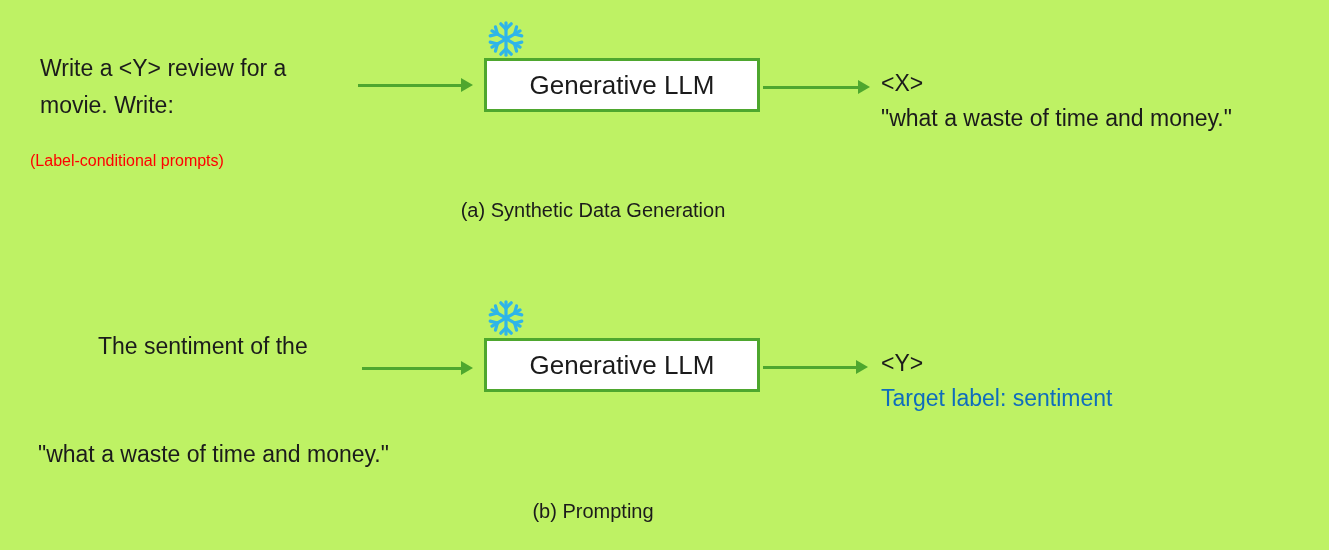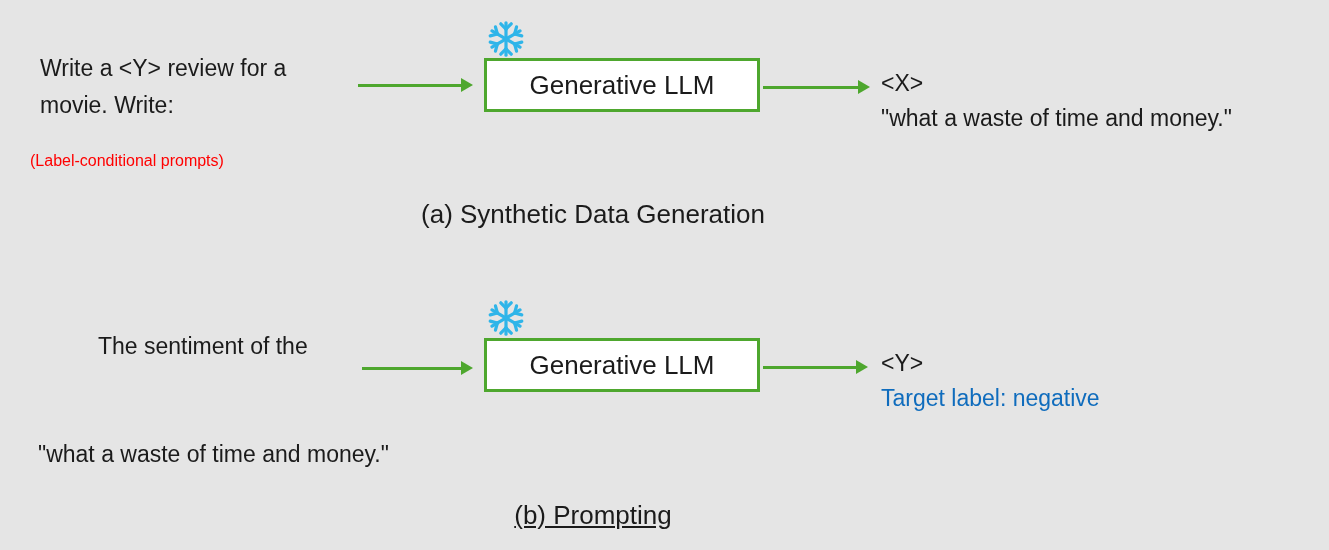--- a/index.html
+++ b/index.html
@@ -1,36 +1,36 @@
 <!DOCTYPE html>
 <html><head>
 <meta charset="utf-8">
 <style>
   html,body{margin:0;padding:0;background:#ffffff;}
   .canvas{
     position:relative;
     width:1329px;height:550px;
-    background:#e5e5e5;
+    background:#bef264;
     font-family:"Liberation Sans", sans-serif;
     color:#1b1b1b;
     overflow:hidden;
   }
   .abs{position:absolute;}
   .body-text{font-size:23px;line-height:37px;white-space:nowrap;}
   .out-text{font-size:23px;line-height:35px;white-space:nowrap;}
   .annotation{font-size:16px;color:#FF0000;white-space:nowrap;}
   .blue-line{color:#0F6CBD;}
   .llm-box{
     width:270px;height:48px;
     border:3px solid #4EA72E;
     display:flex;align-items:center;justify-content:center;
     background:#ffffff;
   }
   .llm-label{font-size:26px;color:#1b1b1b;white-space:nowrap;}
-  .caption{width:1186px;left:0;text-align:center;font-size:26px;white-space:nowrap;}
+  .caption{width:1186px;left:0;text-align:center;font-size:20px;white-space:nowrap;}
   .arrow{display:flex;align-items:center;height:14px;}
   .arrow-line{flex:1;height:3px;background:#4EA72E;}
   .arrow-head{
     width:0;height:0;
     border-top:7px solid transparent;
     border-bottom:7px solid transparent;
     border-left:12px solid #4EA72E;
   }
   .snowflake{width:38px;height:38px;}
 </style>
@@ -136,20 +136,20 @@
     <span class="llm-label">Generative LLM</span>
   </div>
 
   <div class="abs arrow" style="left:763px;top:360px;width:105px;">
     <div class="arrow-line"></div>
     <div class="arrow-head"></div>
   </div>
 
   <div class="abs out-text" style="left:881px;top:346px;">
     <span style="display:block">&lt;Y&gt;</span>
-    <span style="display:block" class="blue-line">Target label: negative</span>
+    <span style="display:block" class="blue-line">Target label: sentiment</span>
   </div>
 
   <div class="abs body-text" style="left:38px;top:436px;">"what a waste of time and money."</div>
 
-  <div class="abs caption" style="top:500px;text-decoration:underline;">(b) Prompting</div>
+  <div class="abs caption" style="top:500px;">(b) Prompting</div>
 
 </div>
 
 </body></html>

